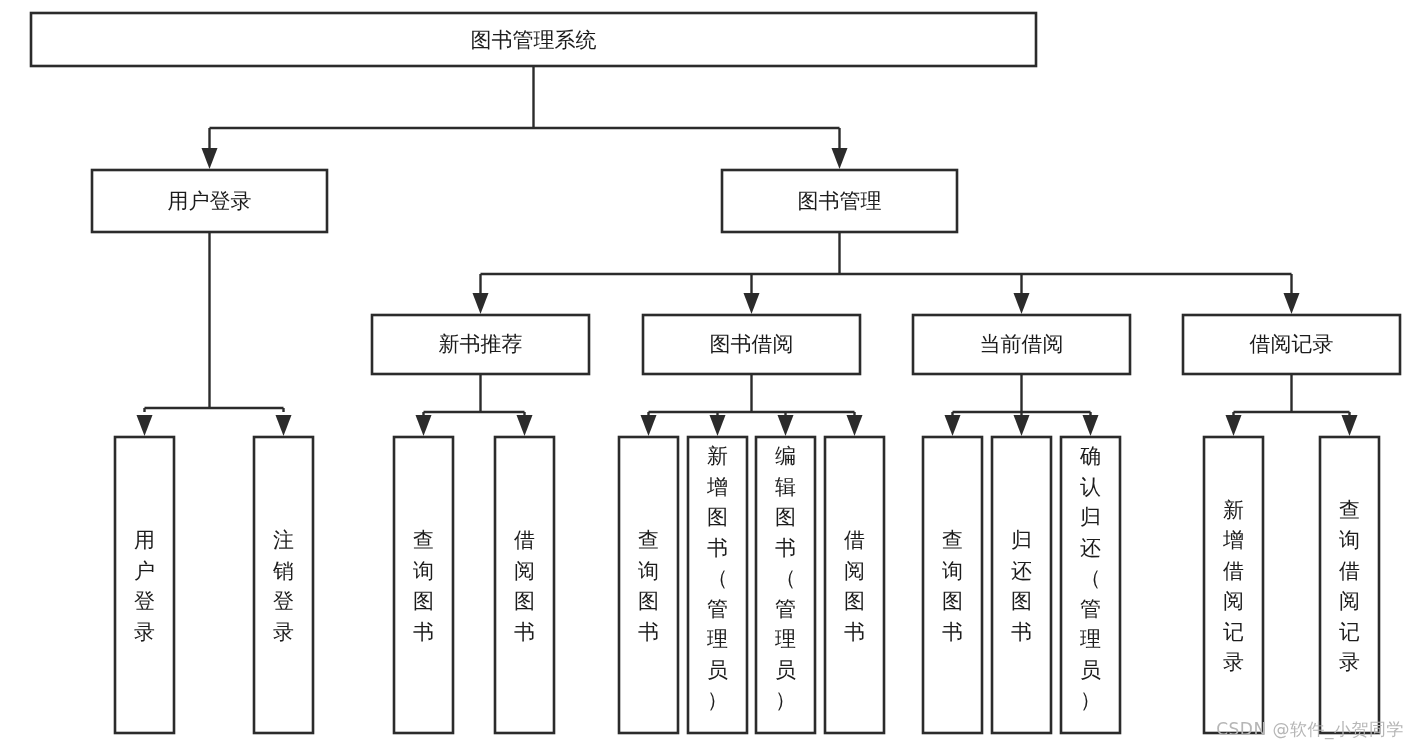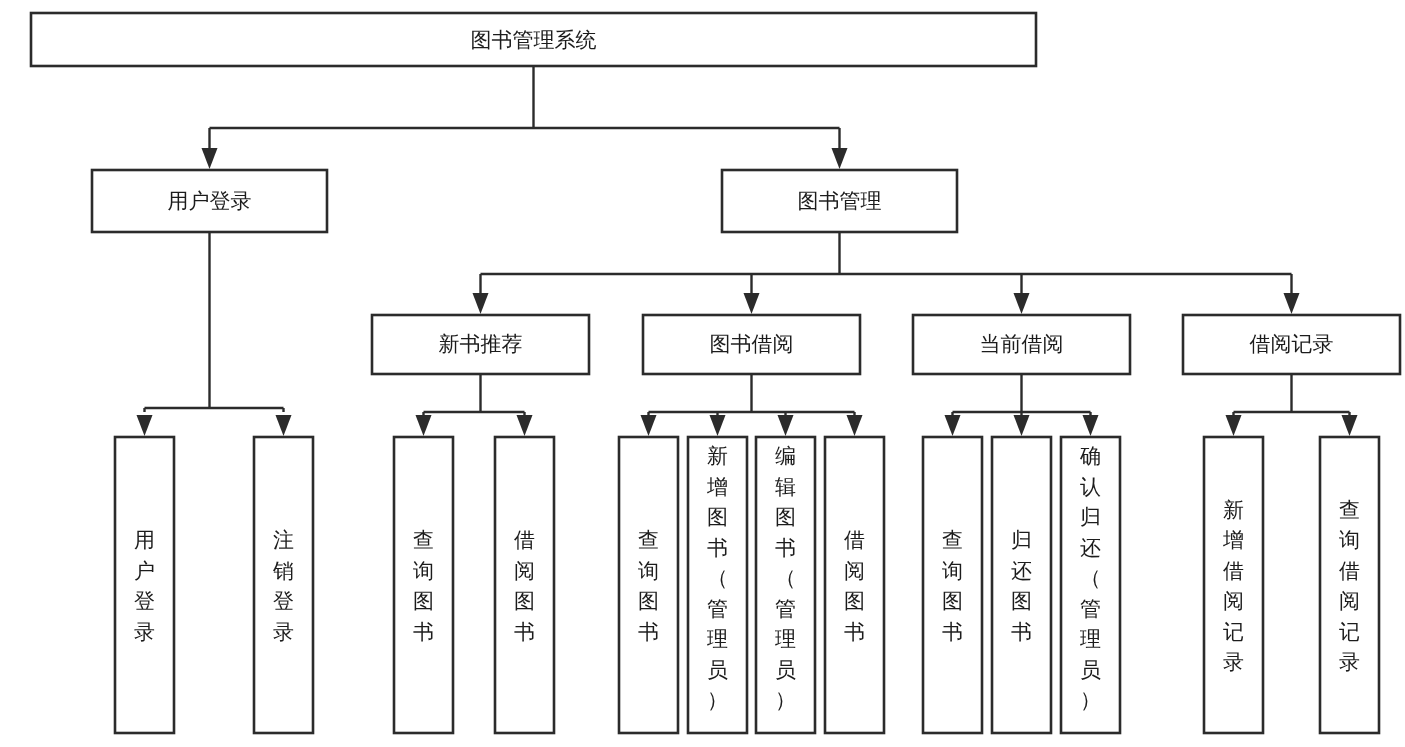--- a/index.html
+++ b/index.html
@@ -207,13 +207,14 @@
           <rect x="1193" y="437" width="59" height="296" class="node-rect"></rect>
           <text class="leaf-label" x="1222.5" y="516.5"><tspan x="1222.5">新</tspan><tspan x="1222.5" dy="30.5">增</tspan><tspan x="1222.5" dy="30.5">借</tspan><tspan x="1222.5" dy="30.5">阅</tspan><tspan x="1222.5" dy="30.5">记</tspan><tspan x="1222.5" dy="30.5">录</tspan></text>
         </g>
         <g>
           <rect x="1309" y="437" width="59" height="296" class="node-rect"></rect>
           <text class="leaf-label" x="1338.5" y="516.5"><tspan x="1338.5">查</tspan><tspan x="1338.5" dy="30.5">询</tspan><tspan x="1338.5" dy="30.5">借</tspan><tspan x="1338.5" dy="30.5">阅</tspan><tspan x="1338.5" dy="30.5">记</tspan><tspan x="1338.5" dy="30.5">录</tspan></text>
         </g>
       </g>
   </svg>
 
+  <div class="watermark">CSDN @软件_小贺同学</div>
 </div>
 
 </body></html>

